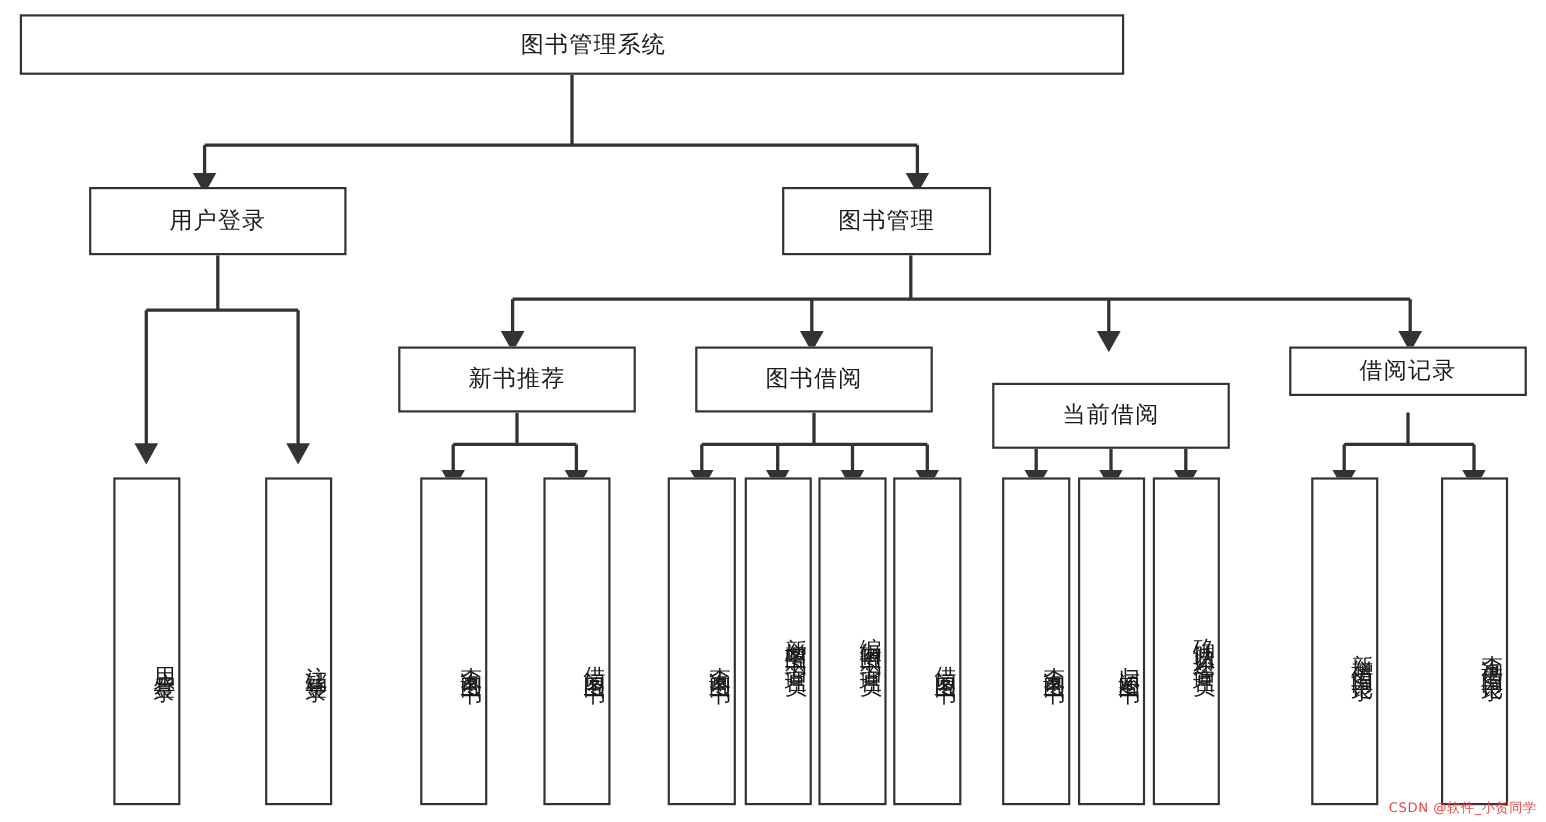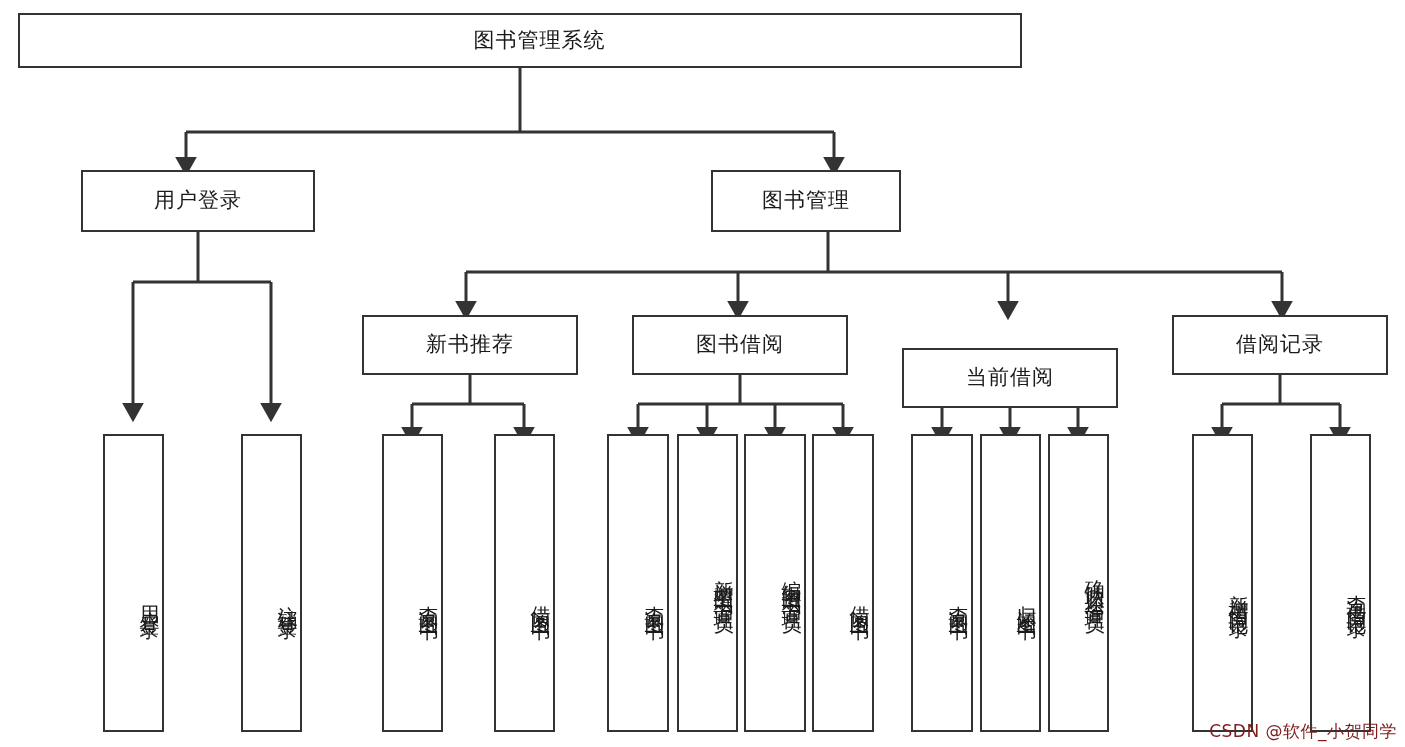--- a/index.html
+++ b/index.html
@@ -57,22 +57,22 @@
   }
   .node.leaf .leaf-text {
     writing-mode: vertical-rl;
     text-orientation: upright;
     white-space: nowrap;
   }
   .watermark {
     position: absolute;
     right: 8px;
     bottom: 4px;
-    font-size: 17px;
-    color: #7f1d1d;
+    font-size: 12px;
+    color: #ef4444;
     white-space: nowrap;
     letter-spacing: 0.5px;
     text-align: center;
   }
 </style>
 </head>
 <body>
 
 <div id="diagram-root">
 
@@ -140,21 +140,21 @@
 
   <div class="node horizontal" style="left:362px; top:315px; width:216px; height:60px;">
     <span>新书推荐</span>
   </div>
   <div class="node horizontal" style="left:632px; top:315px; width:216px; height:60px;">
     <span>图书借阅</span>
   </div>
   <div class="node horizontal" style="left:902px; top:315px; width:216px; height:60px;margin-top:33px;">
     <span>当前借阅</span>
   </div>
-  <div class="node horizontal" style="left:1172px; top:315px; width:216px; height:60px;">
+  <div class="node horizontal" style="left:1172px; top:315px; width:216px; height:45px;">
     <span>借阅记录</span>
   </div>
 
   <div class="node leaf" style="left:103px; top:434px; width:61px; height:298px;">
     <span class="leaf-text">用户登录</span>
   </div>
   <div class="node leaf" style="left:241px; top:434px; width:61px; height:298px;">
     <span class="leaf-text">注销登录</span>
   </div>
 

